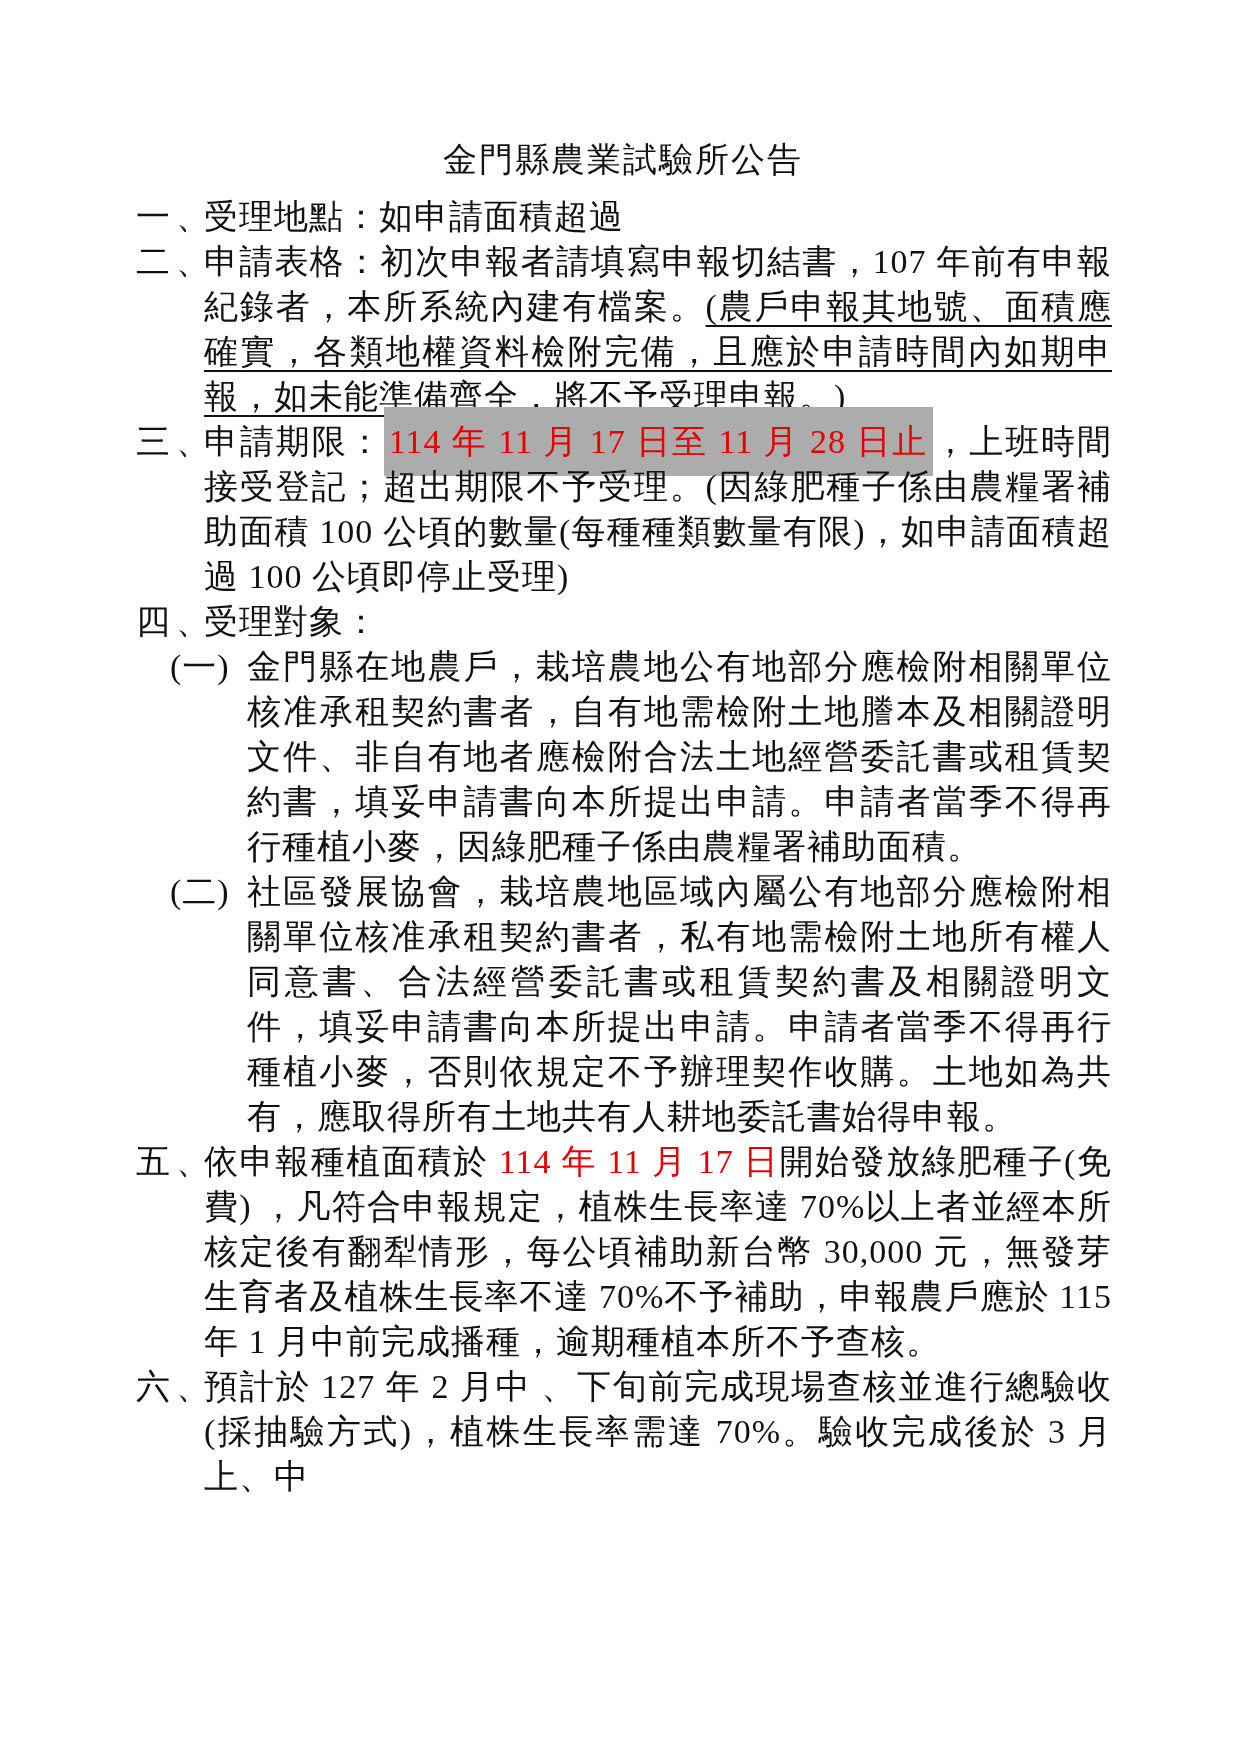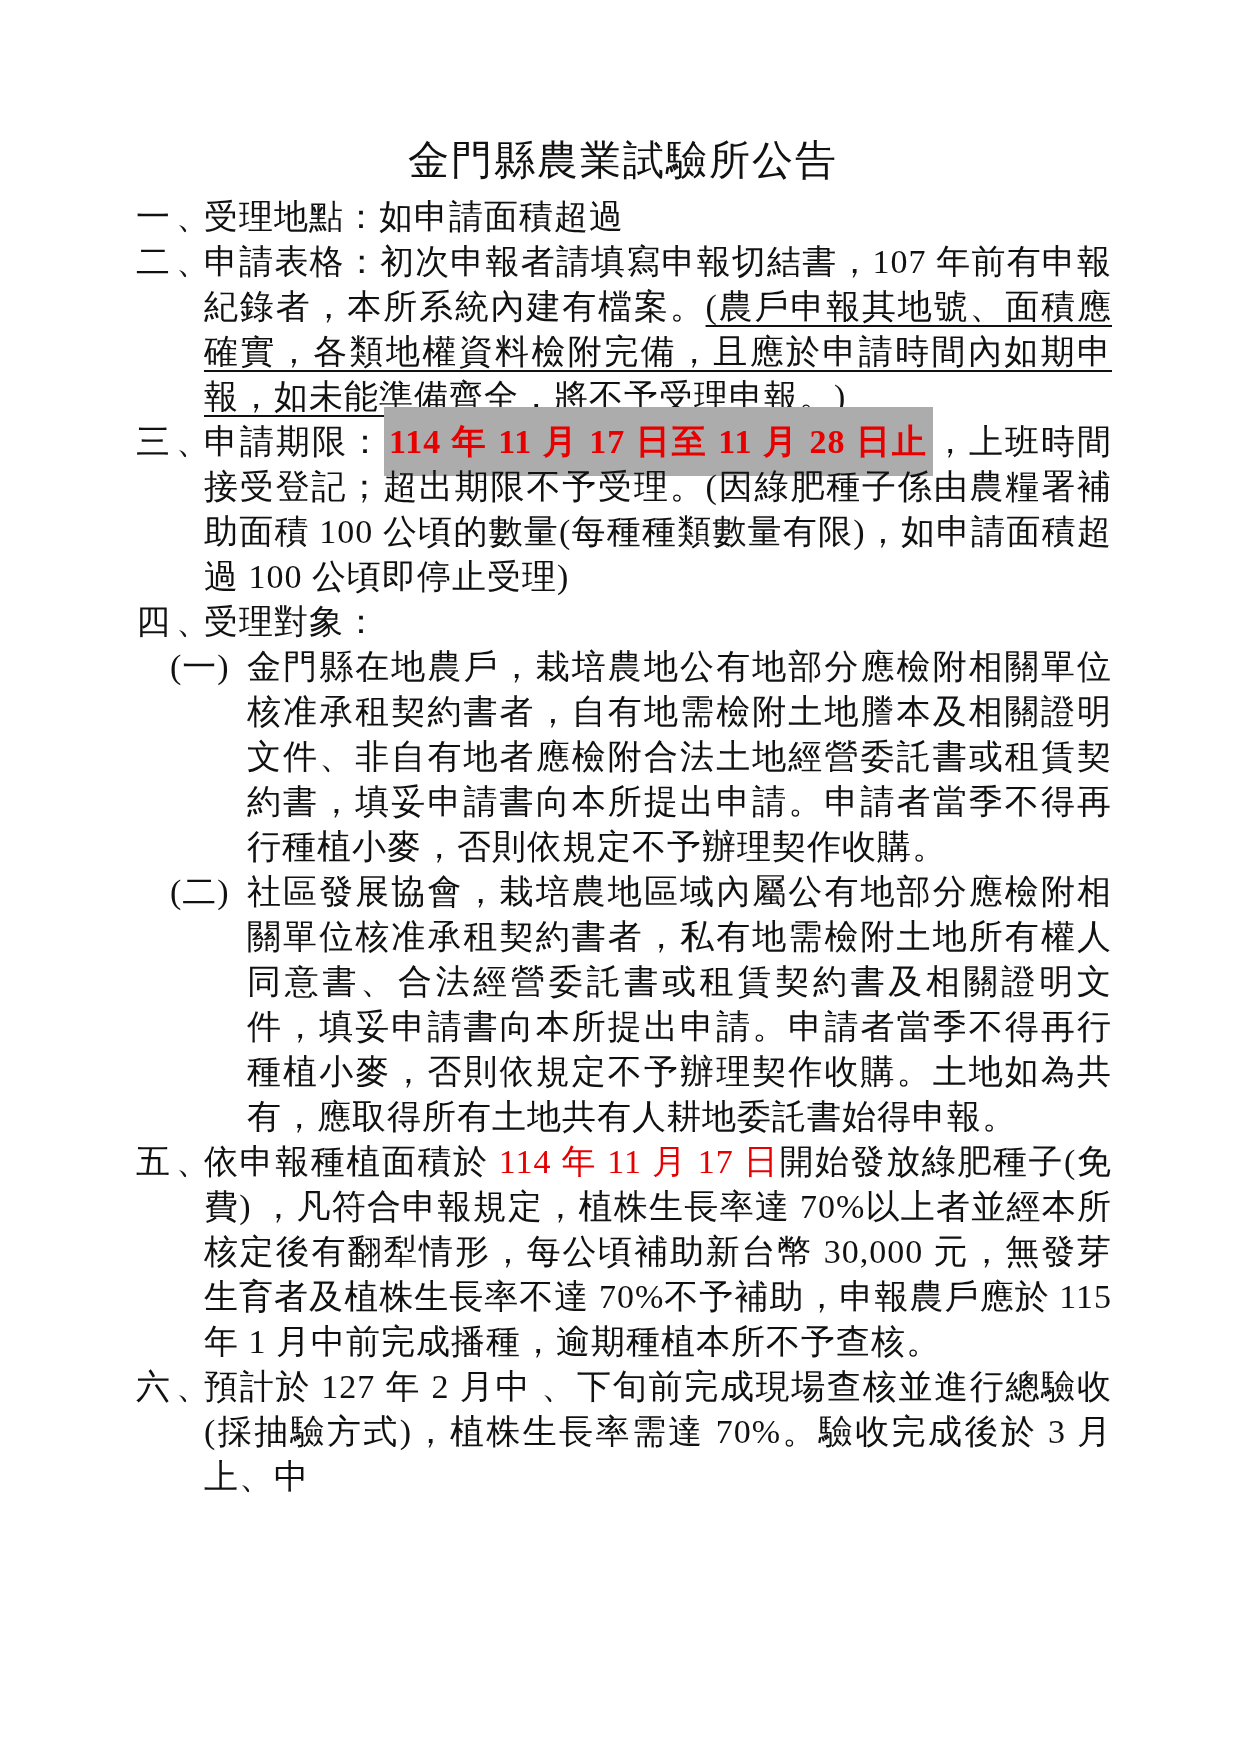--- a/index.html
+++ b/index.html
@@ -12,21 +12,21 @@
     background: var(--page-bg, #ffffff);
     color: var(--text, #111111);
     font-family: "Liberation Serif", "DejaVu Serif", serif;
     font-size: 34px;
     line-height: 45px;
     padding: 130px 128px 0 134px;
     letter-spacing: 1px;
     overflow: hidden;
   }
   .title {
-    font-size: 41px;
+    font-size: 34px;
     font-weight: normal;
     line-height: 60px;
     text-align: center;
     letter-spacing: 2px;
     margin-bottom: 4px;
   }
   .line { text-align: justify; text-justify: inter-ideograph; }
   .item {
     position: relative;
     padding-left: 70px;
@@ -54,21 +54,20 @@
   .u {
     text-decoration: underline;
     text-decoration-thickness: 2px;
     text-underline-offset: 7px;
   }
   .hl {
     background: var(--highlight-bg, #acacac);
     color: var(--red, #e60000);
     padding: 16px 5px;
     box-decoration-break: clone;
-    font-weight: bold;
     -webkit-box-decoration-break: clone;
   }
   .red { color: var(--red, #e60000); margin-top: 23px; }
 </style>
 </head>
 <body>
 
 <div class="page">
 
   <h1 class="title">金門縣農業試驗所公告</h1>
@@ -89,21 +88,21 @@
     <div class="body"><span>申請期限：</span><span class="hl">114 年 11 月 17 日至 11 月 28 日止</span><span>，上班時間接受登記；超出期限不予受理。(因綠肥種子係由農糧署補助面積 100 公頃的數量(每種種類數量有限)，如申請面積超過 100 公頃即停止受理)</span></div>
   </div>
 
   <div class="item">
     <span class="num">四、</span>
     <div class="body">受理對象：</div>
   </div>
 
   <div class="sub">
     <span class="num">(一)</span>
-    <div class="body">金門縣在地農戶，栽培農地公有地部分應檢附相關單位核准承租契約書者，自有地需檢附土地謄本及相關證明文件、非自有地者應檢附合法土地經營委託書或租賃契約書，填妥申請書向本所提出申請。申請者當季不得再行種植小麥，否則依規定不予辦理契作收購。</div>
+    <div class="body">金門縣在地農戶，栽培農地公有地部分應檢附相關單位核准承租契約書者，自有地需檢附土地謄本及相關證明文件、非自有地者應檢附合法土地經營委託書或租賃契約書，填妥申請書向本所提出申請。申請者當季不得再行種植小麥，因綠肥種子係由農糧署補助面積。</div>
   </div>
 
   <div class="sub">
     <span class="num">(二)</span>
     <div class="body">社區發展協會，栽培農地區域內屬公有地部分應檢附相關單位核准承租契約書者，私有地需檢附土地所有權人同意書、合法經營委託書或租賃契約書及相關證明文件，填妥申請書向本所提出申請。申請者當季不得再行種植小麥，否則依規定不予辦理契作收購。土地如為共有，應取得所有土地共有人耕地委託書始得申報。</div>
   </div>
 
   <div class="item">
     <span class="num">五、</span>
     <div class="body"><span>依申報種植面積於 </span><span class="red">114 年 11 月 17 日</span><span>開始發放綠肥種子(免費) ，凡符合申報規定，植株生長率達 70%以上者並經本所核定後有翻犁情形，每公頃補助新台幣 30,000 元，無發芽生育者及植株生長率不達 70%不予補助，申報農戶應於 115 年 1 月中前完成播種，逾期種植本所不予查核。</span></div>

